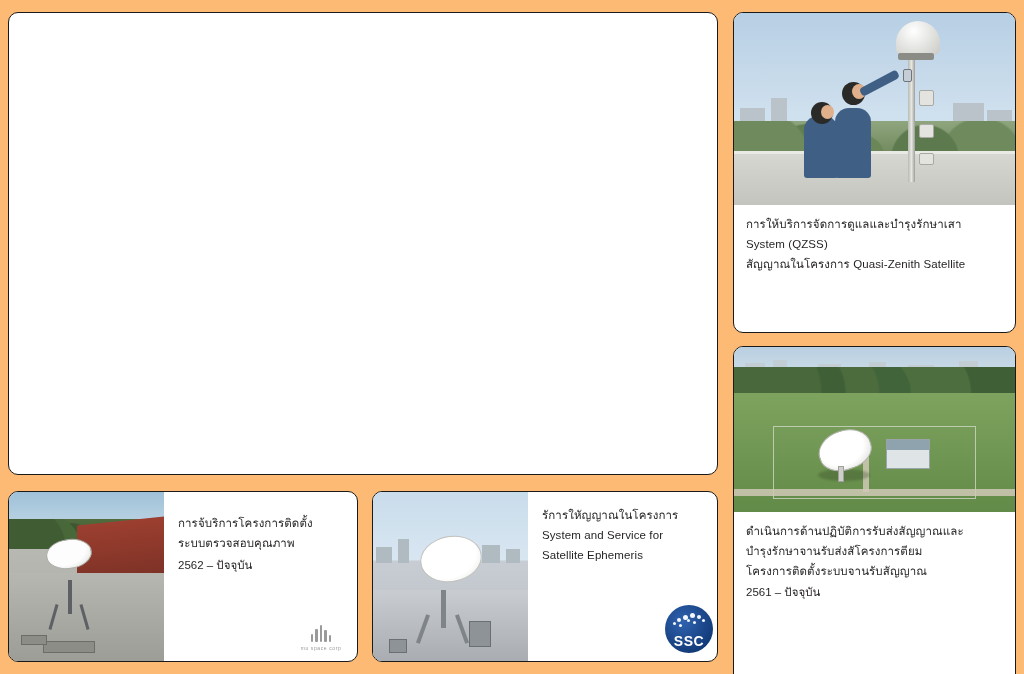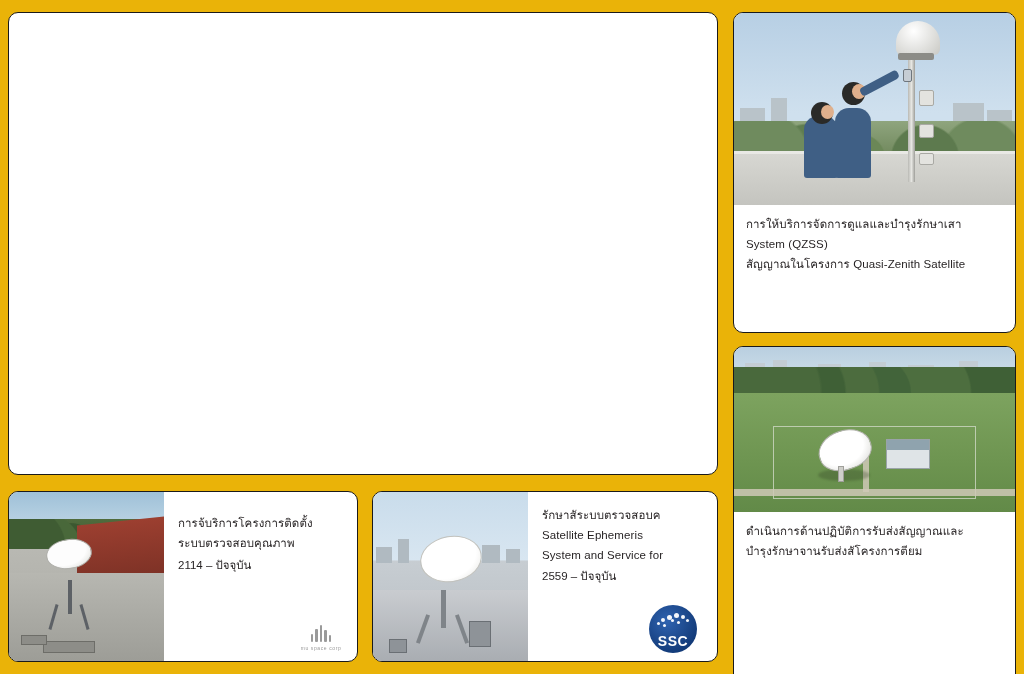--- a/index.html
+++ b/index.html
@@ -6,21 +6,21 @@
   html, body {
     margin: 0;
     padding: 0;
     background: #ffffff;
     font-family: "Liberation Sans", sans-serif;
   }
   #page {
     position: relative;
     width: 1024px;
     height: 674px;
-    background: #eab308;
+    background: #fdba74;
     overflow: hidden;
   }
 
   
   .card {
     position: absolute;
     background: #ffffff;
     border: 1.5px solid #1a1a1a;
     border-radius: 10px;
     overflow: hidden;
@@ -391,21 +391,23 @@
       <div class="bldg2" style="left:54%;top:56%;width:44px;height:30px"></div>
       <div class="shadow" style="left:30%;top:74%;width:52px;height:12px"></div>
       <div class="bigdish" style="left:30%;top:50%"></div>
       <div class="dish-pole" style="left:37%;top:72%;height:16px"></div>
     </div>
 
     <div class="card-body">
       <div class="caption">
         <span class="line">ดำเนินการด้านปฏิบัติการรับส่งสัญญาณและ</span>
         <span class="line">บำรุงรักษาจานรับส่งสัโครงการตียม</span>
-      </div>
+        <span class="line">โครงการติดตั้งระบบจานรับสัญญาณ</span>
+      </div>
+      <div class="years">2561 – ปัจจุบัน</div>
 
     </div>
   </div>
 
   <div class="card h-card" id="card-install">
     <div class="h-photo ph-roofdish">
       <div class="trees3"></div>
       <div class="redroof"></div>
       <div class="deck"></div>
       <div class="dish"></div>
@@ -413,21 +415,21 @@
       <div class="tripod" style="left:28%;top:66%;width:3px;height:26px;transform:rotate(16deg)"></div>
       <div class="tripod" style="left:48%;top:66%;width:3px;height:26px;transform:rotate(-16deg)"></div>
       <div class="base" style="left:22%;bottom:8px;width:52px;height:12px"></div>
       <div class="base" style="left:8%;bottom:16px;width:26px;height:10px"></div>
     </div>
     <div class="h-text">
       <div class="caption">
         <span class="line">การจ้บริการโครงการติดตั้ง</span>
         <span class="line">ระบบตรวจสอบคุณภาพ</span>
       </div>
-      <div class="years">2114 – ปัจจุบัน</div>
+      <div class="years">2562 – ปัจจุบัน</div>
 
       <div class="mu-logo" style="right:8px;bottom:10px">
         <div class="bars">
           <i style="height:8px"></i>
             <i style="height:13px"></i>
             <i style="height:17px"></i>
             <i style="height:12px"></i>
             <i style="height:7px"></i>
         </div>
         <div class="mu-text">mu space corp</div>
@@ -446,27 +448,26 @@
       <div class="floor"></div>
       <div class="bigwhite"></div>
       <div class="stand" style="left:44%;top:58%;width:5px;height:38px"></div>
       <div class="stand" style="left:31%;top:72%;width:4px;height:30px;transform:rotate(20deg)"></div>
       <div class="stand" style="left:56%;top:72%;width:4px;height:30px;transform:rotate(-20deg)"></div>
       <div class="cabinet" style="left:62%;bottom:14px;width:22px;height:26px"></div>
       <div class="cabinet" style="left:10%;bottom:8px;width:18px;height:14px"></div>
     </div>
     <div class="h-text" style="padding-top:14px">
       <div class="caption">
-        <span class="line">รักษาสัระบบตรวจสอบค</span>
+        <span class="line">รัการใหัญญาณในโครงการ</span>
+        <span class="line">System and Service for</span>
         <span class="line">Satellite Ephemeris</span>
-        <span class="line">System and Service for</span>
-      </div>
-      <div class="years">2559 – ปัจจุบัน</div>
-
-      <div class="ssc-logo" style="right:20px;bottom:8px">
+      </div>
+
+      <div class="ssc-logo" style="right:4px;bottom:8px">
         <div class="dots">
           <i class="dot" style="left:16%;top:58%;width:3px;height:3px"></i>
           <i class="dot" style="left:26%;top:44%;width:4px;height:4px"></i>
           <i class="dot" style="left:38%;top:32%;width:5px;height:5px"></i>
           <i class="dot" style="left:52%;top:24%;width:5px;height:5px"></i>
           <i class="dot" style="left:66%;top:32%;width:4px;height:4px"></i>
           <i class="dot" style="left:78%;top:46%;width:3px;height:3px"></i>
           <i class="dot" style="left:30%;top:66%;width:3px;height:3px"></i>
           <i class="dot" style="left:58%;top:52%;width:3px;height:3px"></i>
           <i class="dot" style="left:46%;top:48%;width:3px;height:3px"></i>

